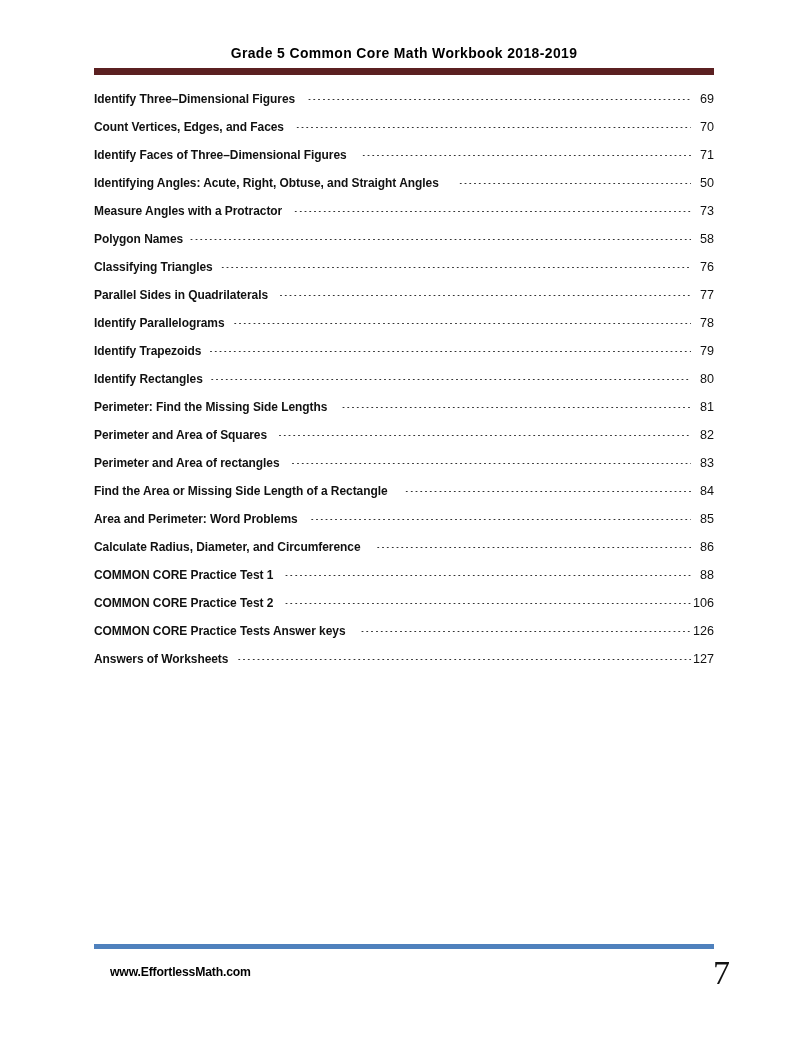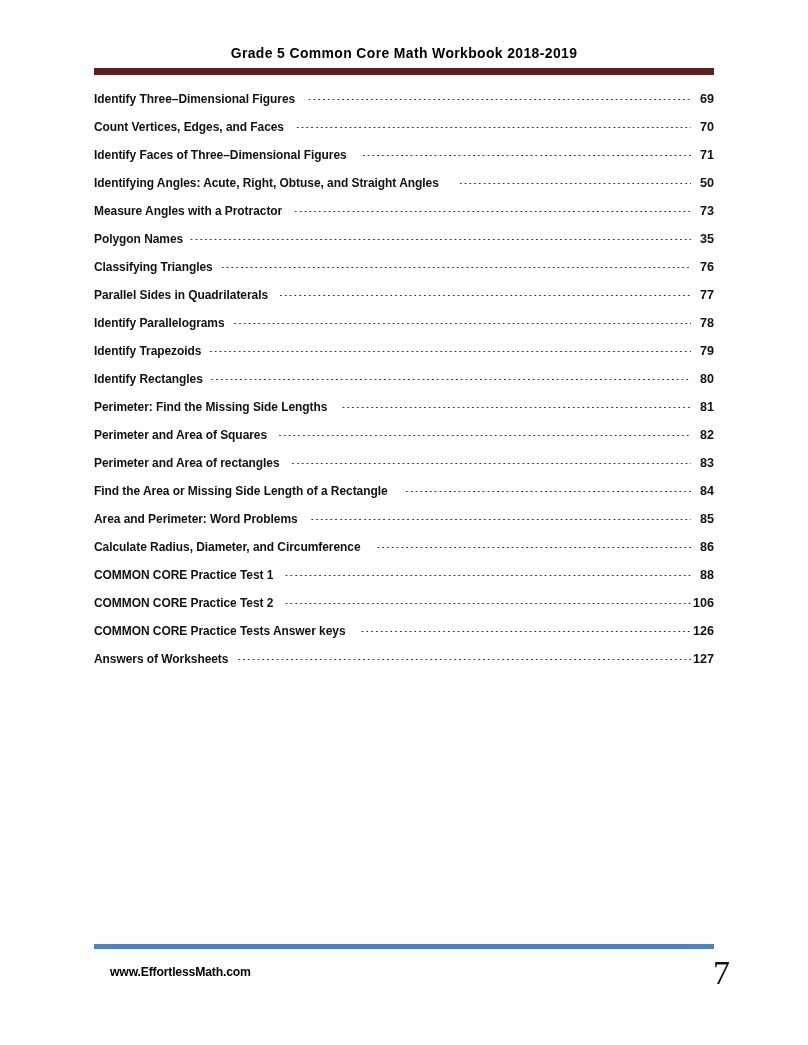--- a/index.html
+++ b/index.html
@@ -95,21 +95,21 @@
     font-family: "Liberation Sans", sans-serif;
     font-size: 12.6px;
     font-weight: bold;
     letter-spacing: -1.1px;
     white-space: nowrap;
   }
   .toc-page {
     flex: 0 0 auto;
     font-family: "Liberation Sans", sans-serif;
     font-size: 12.6px;
-    font-weight: bold;
+    font-weight: normal;
     color: #111111;
     text-align: right;
     min-width: 22px;
   }
 
   
   .footer {
     position: absolute;
     left: 94px;
     top: 944px;
@@ -182,21 +182,21 @@
         <span class="toc-page">50</span>
       </div>
       <div class="toc-entry">
         <span class="toc-title">Measure Angles with a Protractor</span>
         <span class="toc-leader"></span>
         <span class="toc-page">73</span>
       </div>
       <div class="toc-entry">
         <span class="toc-title">Polygon Names</span>
         <span class="toc-leader"></span>
-        <span class="toc-page">35</span>
+        <span class="toc-page">58</span>
       </div>
       <div class="toc-entry">
         <span class="toc-title">Classifying Triangles</span>
         <span class="toc-leader"></span>
         <span class="toc-page">76</span>
       </div>
       <div class="toc-entry">
         <span class="toc-title">Parallel Sides in Quadrilaterals</span>
         <span class="toc-leader"></span>
         <span class="toc-page">77</span>

